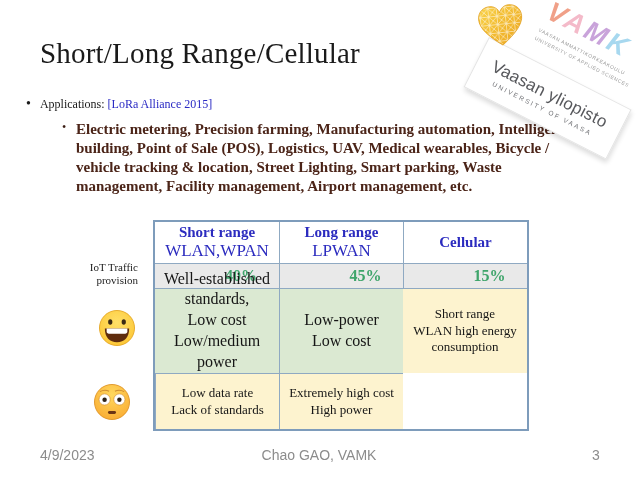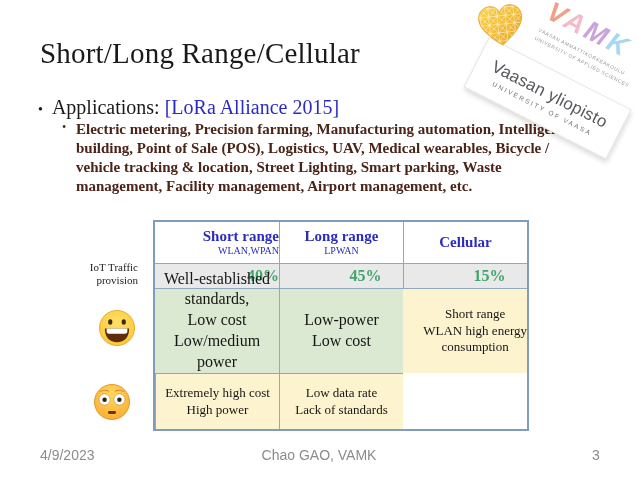--- a/index.html
+++ b/index.html
@@ -1,36 +1,36 @@
 <!DOCTYPE html>
 <html><head>
 <meta charset="utf-8">
 <style>
   html,body{margin:0;padding:0;background:#fff;}
   .stage{position:relative;width:638px;height:478px;background:#ffffff;overflow:hidden;
          font-family:"Liberation Serif","DejaVu Serif",serif;}
 
   
   .title{position:absolute;left:40px;top:37px;font-size:29px;color:#1a1a1a;letter-spacing:.2px;}
-  .b1{position:absolute;left:38px;top:96px;font-size:20px;color:#1a1a1a;}
+  .b1{position:absolute;left:26px;top:96px;font-size:12px;color:#1a1a1a;}
   .b1::before{content:"•";margin-right:9px;font-size:14px;}
   .link{color:#2a2ac4;}
   .b2{position:absolute;left:76px;top:120px;width:560px;font-size:15px;font-weight:700;
       color:#4b2418;line-height:1.27;white-space:pre;}
   .b2::before{content:"•";position:absolute;left:-14px;font-size:12px;font-weight:400;color:#3a1c12;}
 
   
   .tbl{position:absolute;left:153px;top:220px;width:372px;border:2px solid #7e9cbb;background:#fff;
        display:grid;grid-template-columns:1fr 1fr 1fr;grid-template-rows:41px 25px 85px 56px;}
   .cell{display:flex;flex-direction:column;align-items:center;justify-content:center;
         text-align:center;white-space:pre-line;border-left:1.5px solid #8fa9c2;border-top:1.5px solid #8fa9c2;}
-  .c0{border-left:none;align-items:flex-end;} .r0{border-top:none;}
+  .c0{border-left:none;} .r0{border-top:none;}
   .hd{background:#fff;}
   .hd .t{font-size:15px;font-weight:700;color:#2b2bbf;line-height:1.15;}
-  .hd .s{font-size:10px;color:#2b2bbf;line-height:1.15;}
+  .hd .s{font-size:17px;color:#2b2bbf;line-height:1.15;}
   .pv{background:#e9e9e9;font-size:16px;font-weight:700;color:#3fa56b;padding-left:48px;}
   .pros{background:#dbe9d2;font-size:16px;color:#161616;line-height:1.3;}
   .cons{background:#fdf3cf;font-size:13px;color:#161616;line-height:1.3;}
   .row-label{position:absolute;left:74px;top:261px;width:64px;text-align:right;
              font-size:11px;color:#1d1d1d;line-height:1.15;white-space:pre-line;}
 
   .emoji{position:absolute;width:38px;height:38px;}
   .emoji-grin{left:98px;top:309px;}
   .emoji-flush{left:93px;top:383px;}
 
@@ -93,24 +93,24 @@
 standards,
 Low cost
 Low/medium power
 consumption</div>
     <div class="cell pros">Low-power
 Low cost</div>
 
     <div class="cell cons c0">Short range
 WLAN high energy
 consumption</div>
+    <div class="cell cons">Low data rate
+Lack of standards</div>
     <div class="cell cons">Extremely high cost
 High power</div>
-    <div class="cell cons">Low data rate
-Lack of standards</div>
   </div>
 
   <svg class="emoji emoji-grin" viewBox="0 0 36 36">
     <defs>
       <radialGradient id="g1" cx="50%" cy="35%" r="75%">
         <stop offset="0%" stop-color="#ffe068"></stop>
           <stop offset="100%" stop-color="#fcc430"></stop>
       </radialGradient>
     </defs>
     <circle cx="18" cy="18" r="16.6" fill="url(#g1)" stroke="#e3a31e" stroke-width="0.8"></circle>

